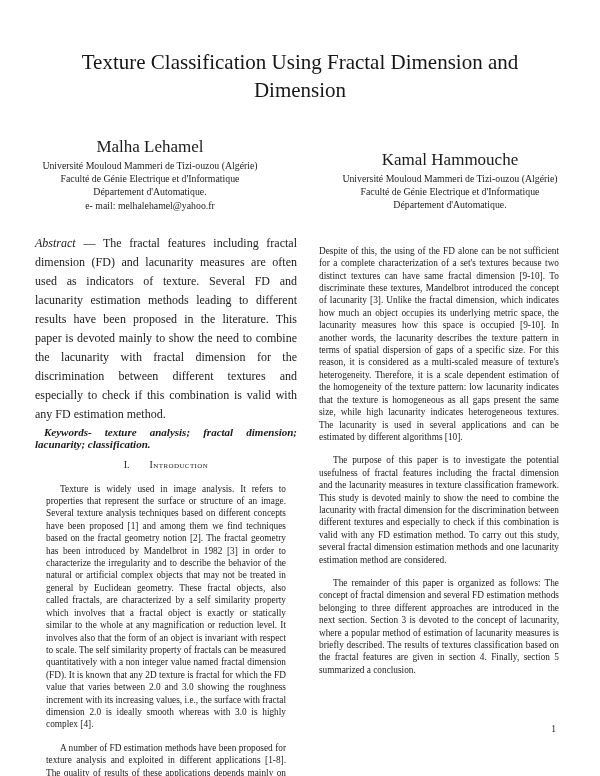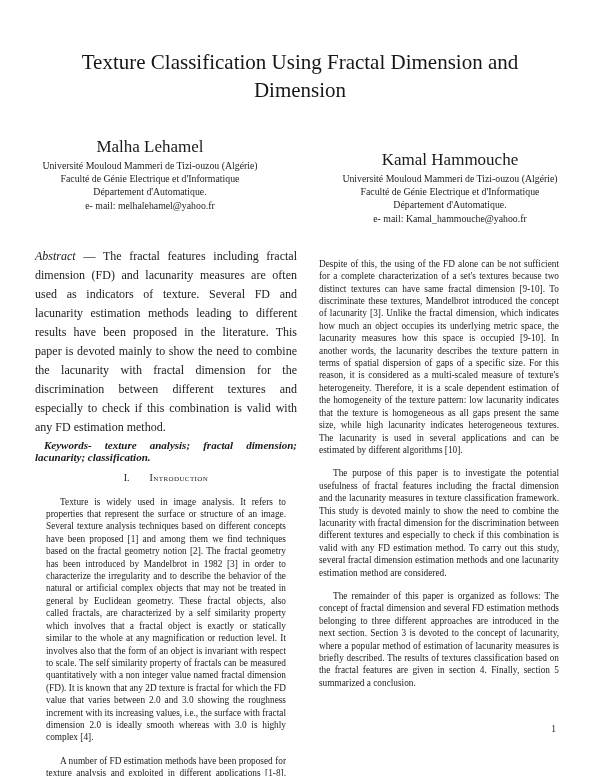--- a/index.html
+++ b/index.html
@@ -103,21 +103,20 @@
       <div>Université Mouloud Mammeri de Tizi-ouzou (Algérie)</div>
       <div>Faculté de Génie Electrique et d'Informatique</div>
       <div>Département d'Automatique.</div>
       <div>e- mail: melhalehamel@yahoo.fr</div>
     </div>
     <div class="author right-block">
       <div class="name">Kamal Hammouche</div>
       <div>Université Mouloud Mammeri de Tizi-ouzou (Algérie)</div>
       <div>Faculté de Génie Electrique et d'Informatique</div>
       <div>Département d'Automatique.</div>
-      <div>e- mail: Kamal_hammouche@yahoo.fr</div>
     </div>
   </div>
 
   <div class="columns">
 
     <div class="col">
       <p class="abstract"><span class="abstract-label">Abstract</span><span> — The fractal features including fractal dimension (FD) and lacunarity measures are often used as indicators of texture. Several FD and lacunarity estimation methods leading to different results have been proposed in the literature. This paper is devoted mainly to show the need to combine the lacunarity with fractal dimension for the discrimination between different textures and especially to check if this combination is valid with any FD estimation method.</span></p>
       <p class="keywords"><span>Keywords-</span><span> texture analysis; fractal dimension; lacunarity; classification.</span></p>
       <div class="section-heading"><span class="section-number">I.</span><span class="section-word">Introduction</span></div>
       <p class="body-par">Texture is widely used in image analysis. It refers to properties that represent the surface or structure of an image. Several texture analysis techniques based on different concepts have been proposed [1] and among them we find techniques based on the fractal geometry notion [2]. The fractal geometry has been introduced by Mandelbrot in 1982 [3] in order to characterize the irregularity and to describe the behavior of the natural or artificial complex objects that may not be treated in general by Euclidean geometry. These fractal objects, also called fractals, are characterized by a self similarity property which involves that a fractal object is exactly or statically similar to the whole at any magnification or reduction level. It involves also that the form of an object is invariant with respect to scale. The self similarity property of fractals can be measured quantitatively with a non integer value named fractal dimension (FD). It is known that any 2D texture is fractal for which the FD value that varies between 2.0 and 3.0 showing the roughness increment with its increasing values, i.e., the surface with fractal dimension 2.0 is ideally smooth whereas with 3.0 is highly complex [4].</p>

